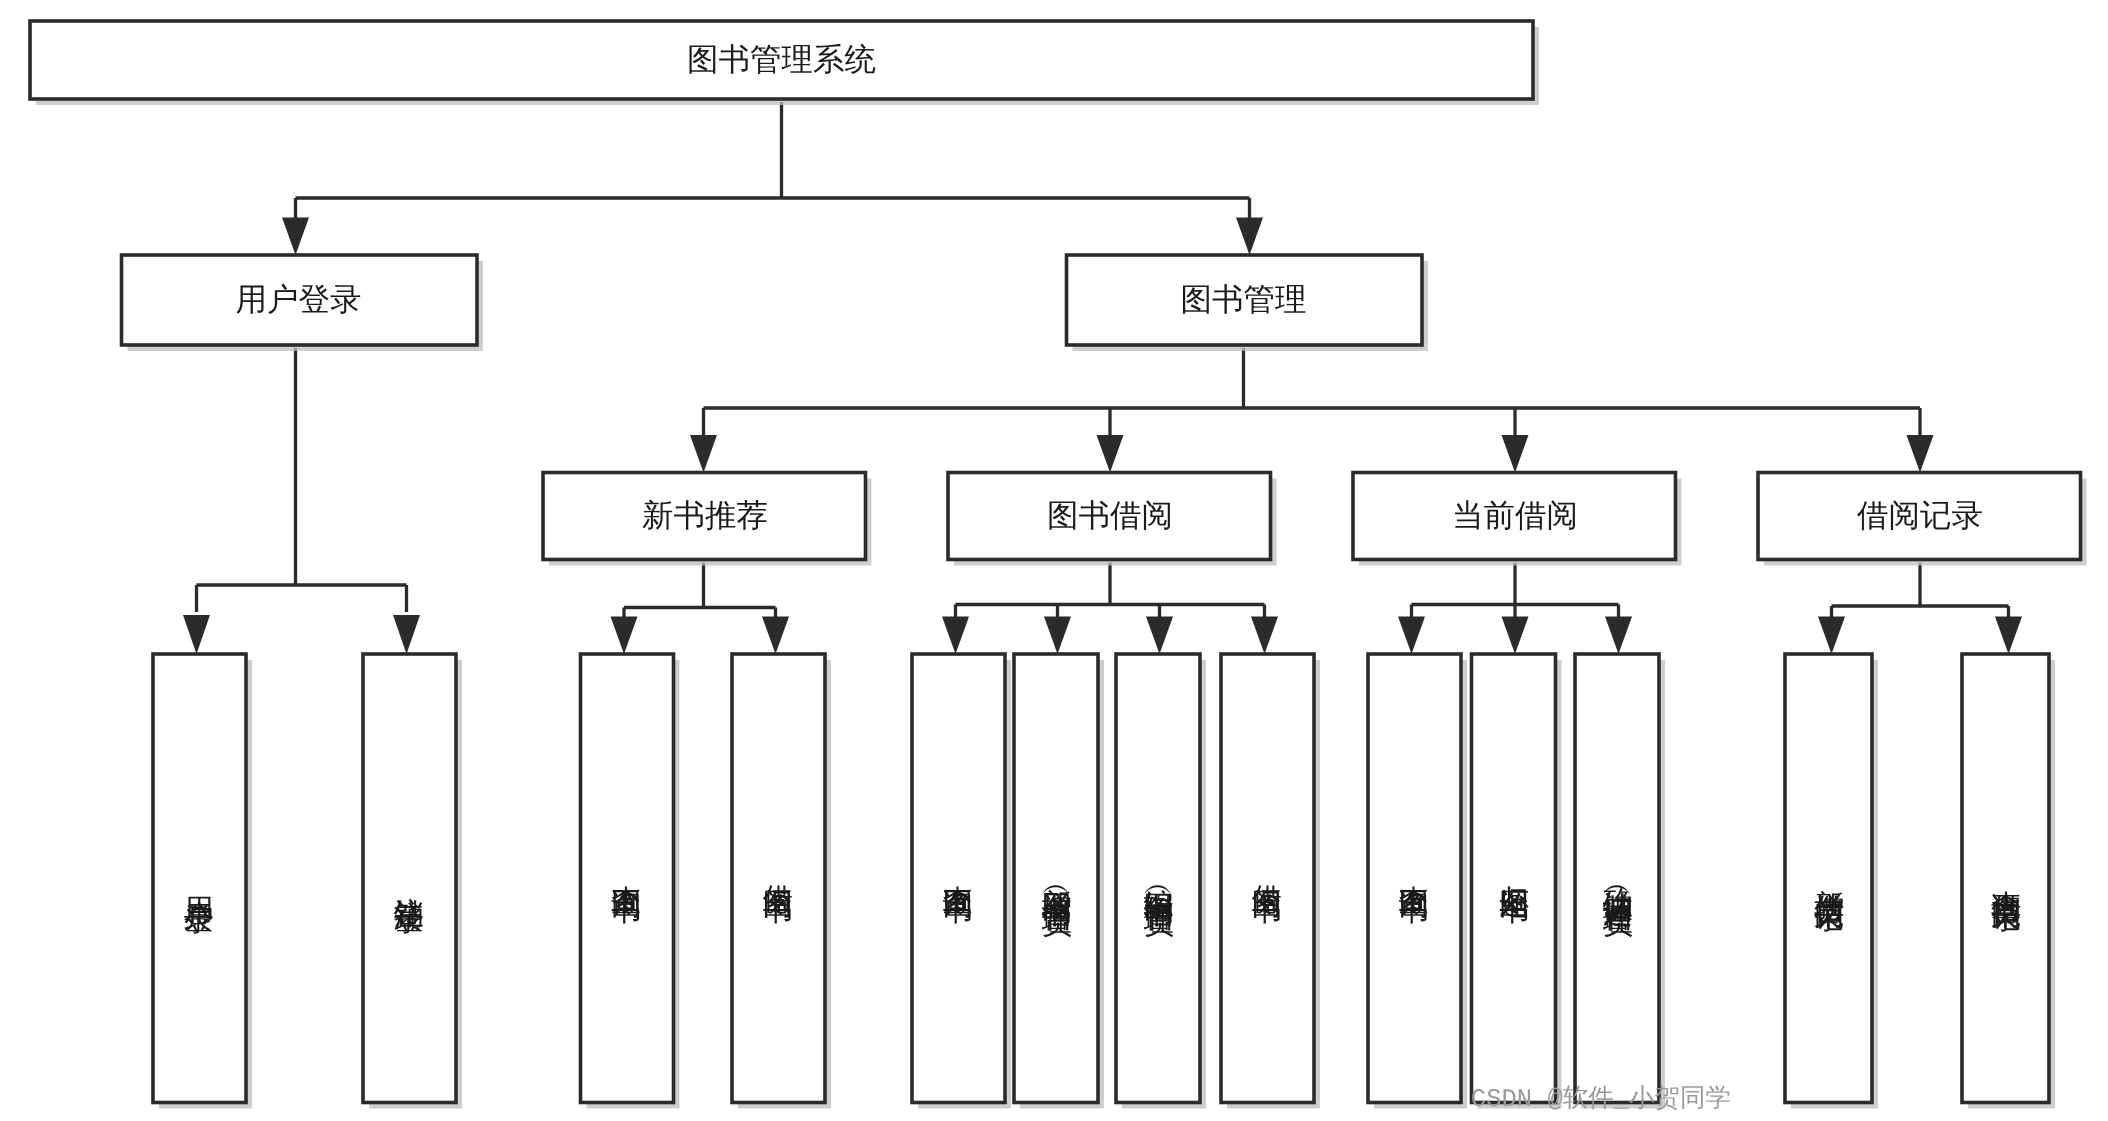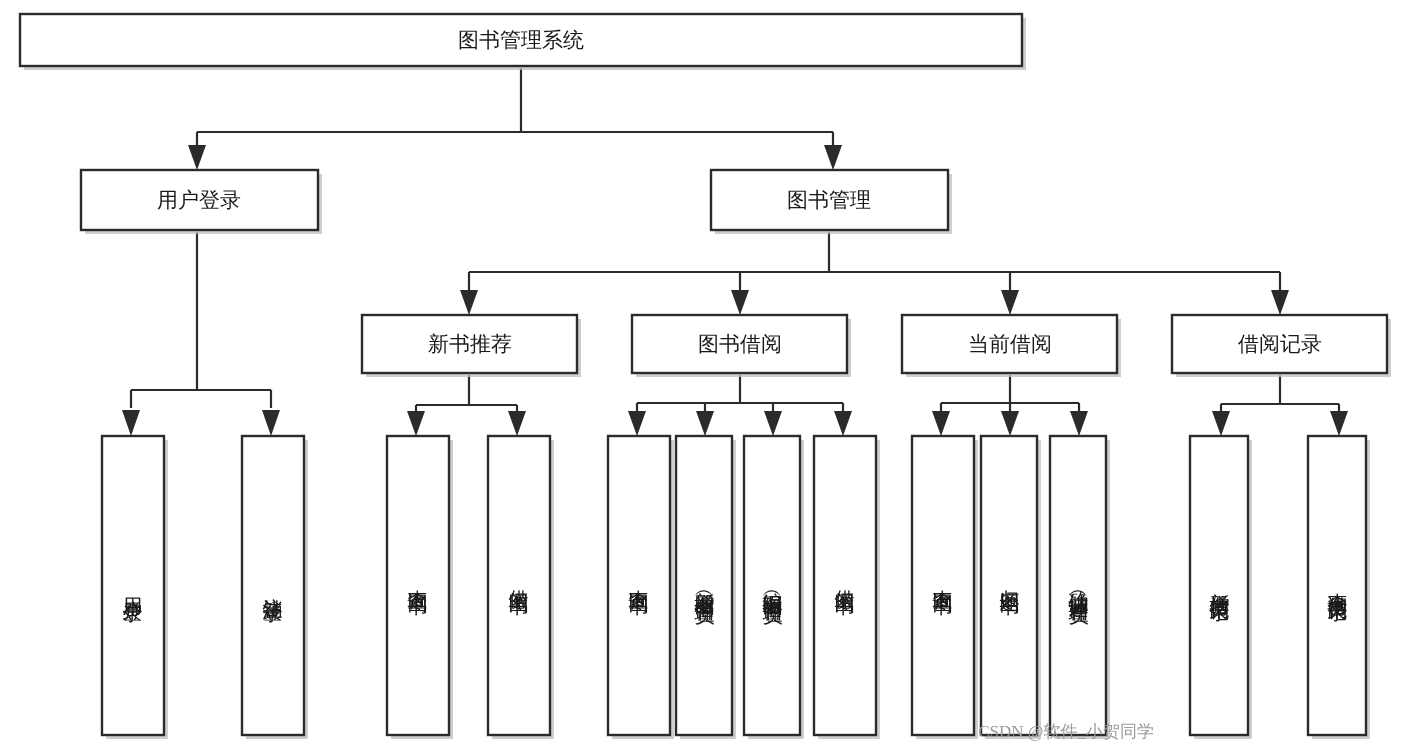--- a/index.html
+++ b/index.html
@@ -58,21 +58,21 @@
     fill: #1a1a1a;
     writing-mode: vertical-rl;
     text-orientation: upright;
     dominant-baseline: central;
     letter-spacing: 2px;
   }
   .watermark-text {
     position: absolute;
     right: 8px;
     bottom: 4px;
-    font-family: Liberation Serif, serif;
+    font-family: Liberation Mono, monospace;
     font-size: 17px;
     color: #9a9a9a;
     white-space: nowrap;
     user-select: none;
   }
 </style>
 </head>
 <body>
 
 <div id="diagram-root">

